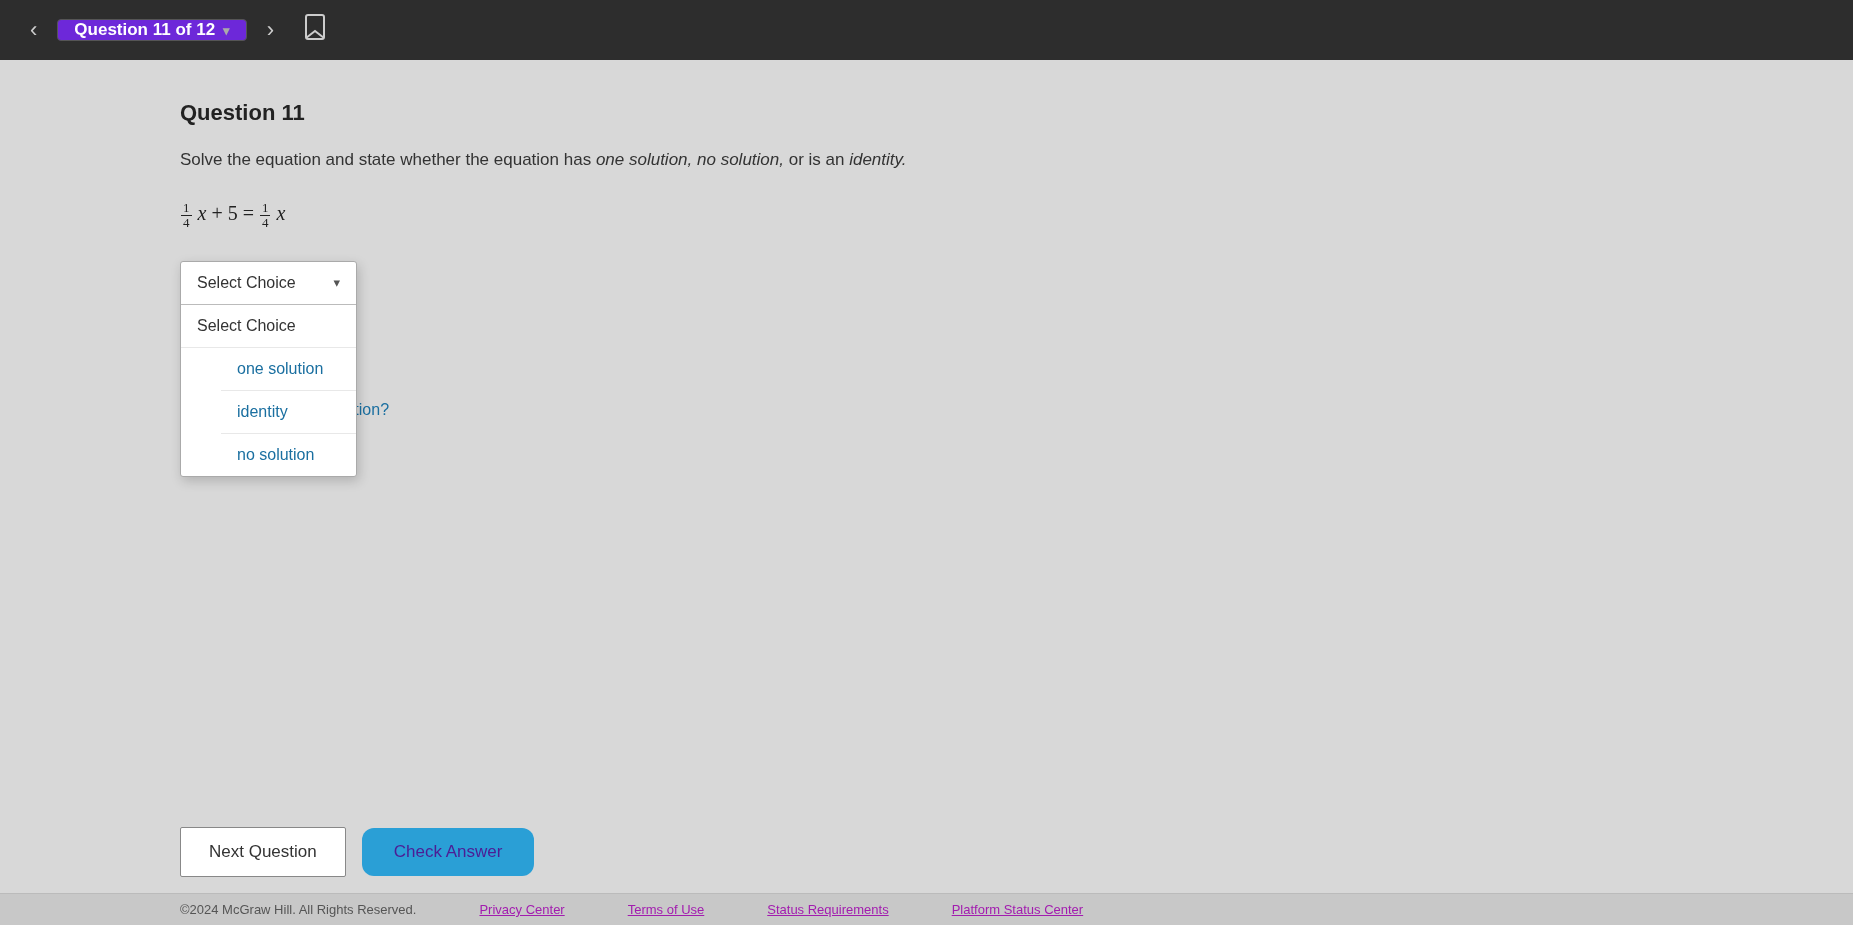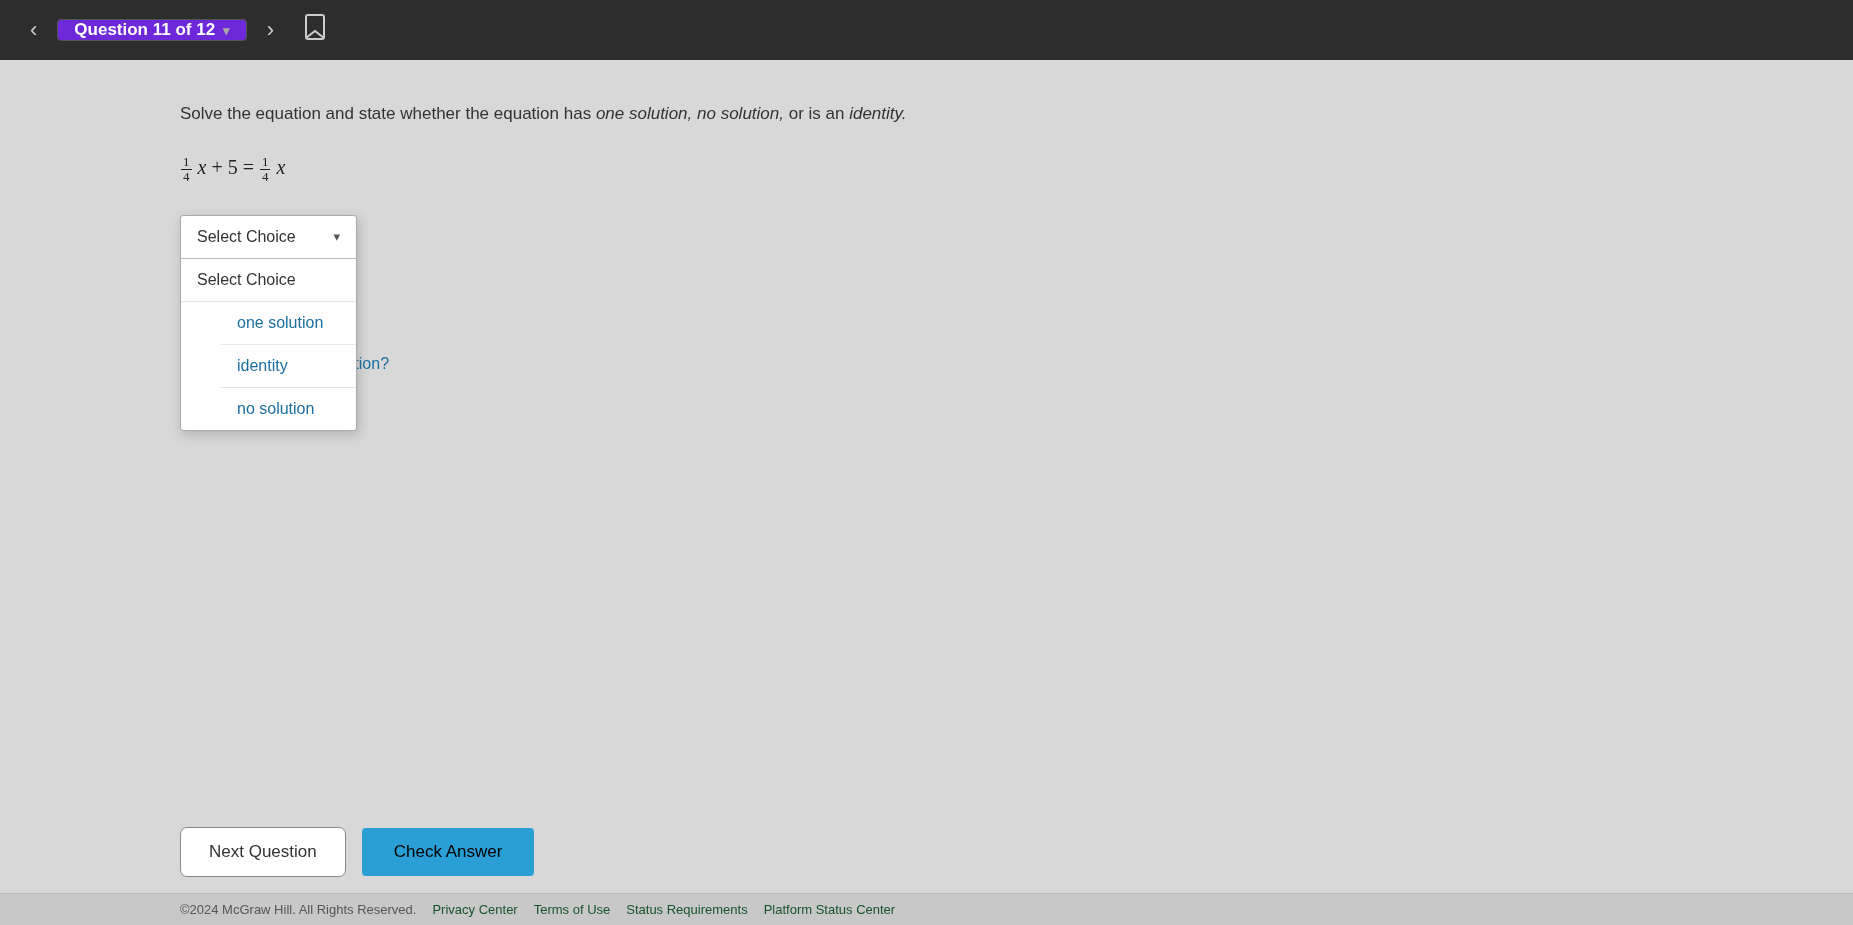--- a/index.html
+++ b/index.html
@@ -177,52 +177,54 @@
       align-items: center;
       gap: 16px;
       padding: 16px 180px;
       background: #d8d8d8;
       flex-shrink: 0;
     }
 
     .next-question-btn {
       background: #fff;
       border: 1.5px solid #888;
-      border-radius: 7px;
+      border-radius: 2px;
       padding: 14px 28px;
       font-size: 17px;
       color: #333;
       cursor: pointer;
     }
 
     .check-answer-btn {
       background: #2a9fd6;
       border: none;
-      border-radius: 4px;
+      border-radius: 12px;
       padding: 14px 32px;
       font-size: 17px;
-      color: #000000;
+      color: #4c1d95;
       cursor: pointer;
     }
 
     
     .footer {
       background: #c8c8c8;
       padding: 8px 180px;
       display: flex;
       gap: 16px;
       font-size: 13px;
       color: #555;
       flex-shrink: 0;
       border-top: 1px solid #bbb;
     }
 
     .footer a {
-      color: #14532d;
-      cursor: pointer;
+      color: #a21caf;
+      text-decoration: underline;
+      cursor: pointer;
+      margin-left: 47px;
     }
   </style>
 </head>
 <body>
 
 <div class="top-bar">
   <button class="nav-btn">‹</button>
   <div class="question-nav-box">
     <span>Question 11 of 12</span>
     <span class="dropdown-arrow">▾</span>
@@ -231,20 +233,21 @@
   <button class="bookmark-btn">
     <svg width="22" height="26" viewBox="0 0 22 26" fill="none" xmlns="http://www.w3.org/2000/svg">
       <rect x="2" y="1" width="18" height="24" rx="2" stroke="#ccc" stroke-width="2" fill="none"></rect>
       <polyline points="2,24 11,17 20,24" stroke="#ccc" stroke-width="2" fill="none"></polyline>
     </svg>
   </button>
 </div>
 
 <div class="main-content">
 
+  <div class="question-title">Question 11</div>
 
   <div class="question-text">
     <span>Solve the equation and state whether the equation has</span>
     <em> <span>one solution,</span></em>
     <em> <span>no solution,</span></em>
     <span>or is an</span>
     <em> <span>identity.</span></em>
   </div>
 
   <div class="equation">

